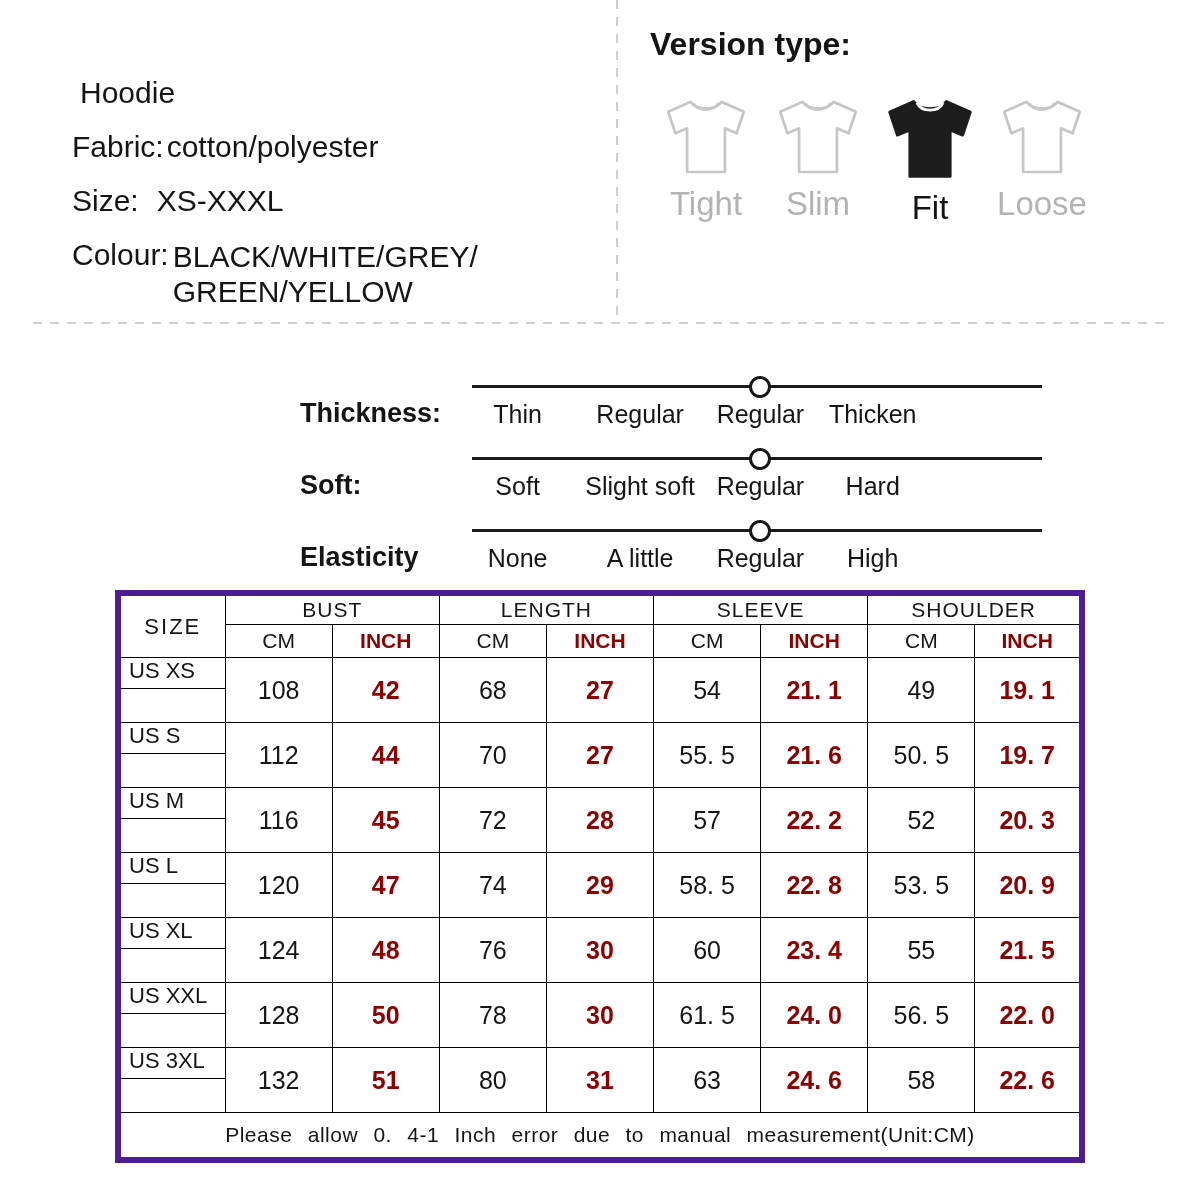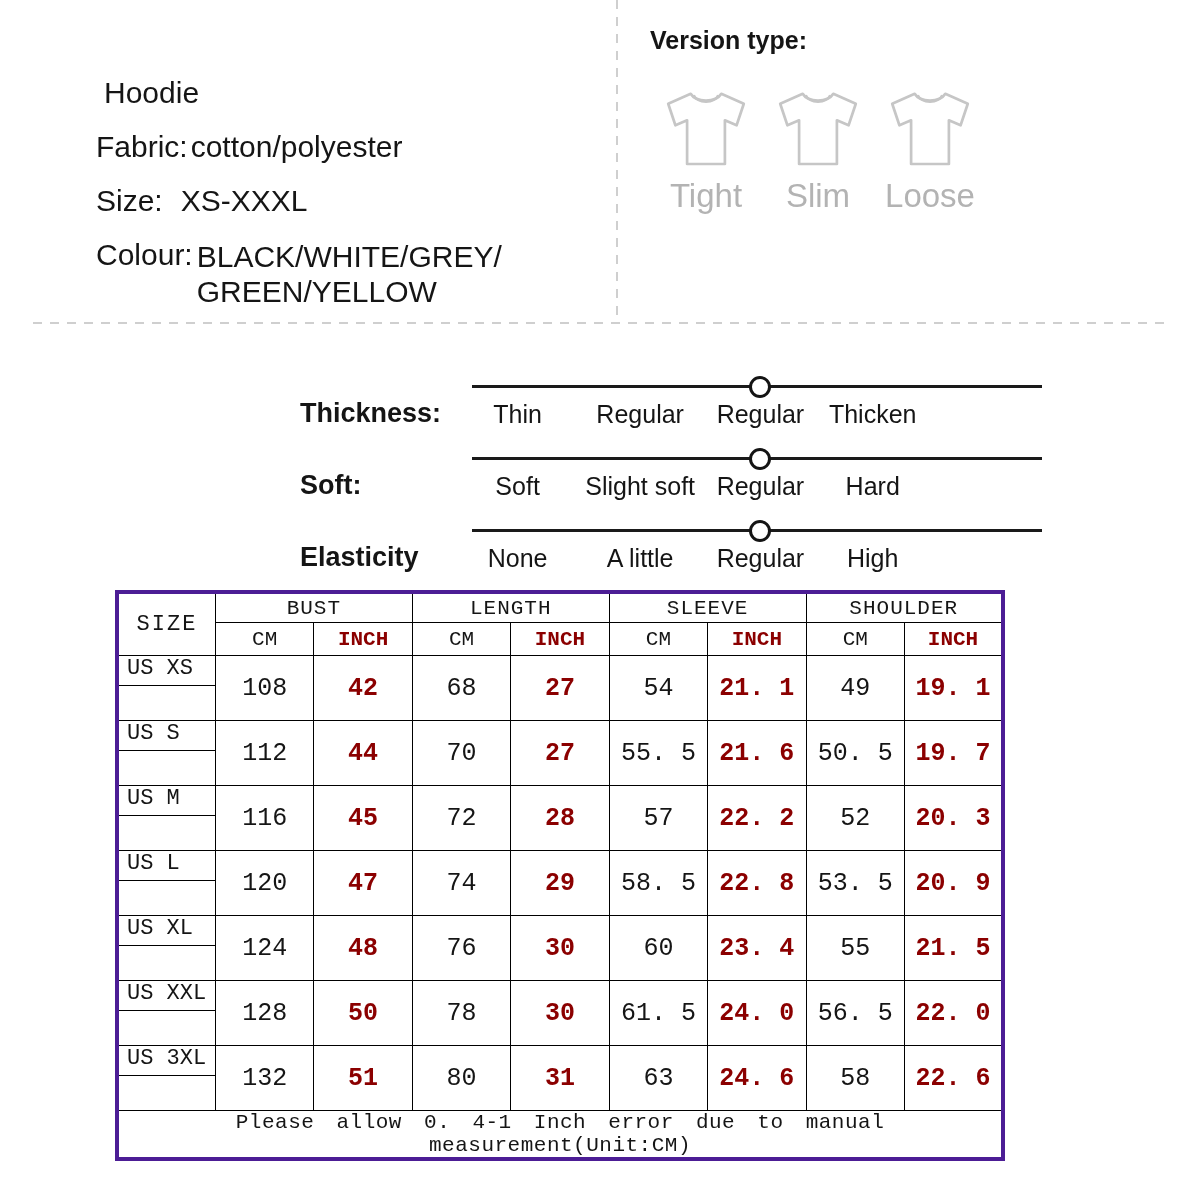--- a/index.html
+++ b/index.html
@@ -1,32 +1,32 @@
 <!DOCTYPE html>
 <html><head>
 <meta charset="utf-8">
 <style>
   html,body{margin:0;padding:0;background:#fff;}
   .page{position:relative;width:1200px;height:1200px;background:#fff;overflow:hidden;
         font-family:"Liberation Sans", sans-serif;color:#151515;}
 
   
   .top{display:flex;height:322px;}
-  .product-info{width:616px;box-sizing:border-box;padding:78px 0 0 96px;}
+  .product-info{width:616px;box-sizing:border-box;padding:78px 0 0 72px;}
   .p-line{display:flex;align-items:flex-start;font-size:30px;line-height:1;margin-top:24px;}
   .p-line:first-child{margin-top:0;margin-left:8px;}
   .p-line .lbl{white-space:nowrap;}
   .fab-val{margin-left:3px;}
   .size-val{margin-left:18px;}
   .colour-val{margin-left:4px;display:flex;flex-direction:column;line-height:1.15;}
 
   .v-divider{width:2px;background:repeating-linear-gradient(180deg,#cfcfcf 0 9px,transparent 9px 17px);}
 
   .version{flex:1;box-sizing:border-box;padding:26px 0 0 32px;}
-  .version-title{font-size:25px;font-weight:700;}
+  .version-title{font-size:32px;font-weight:700;}
   .shirts{display:flex;margin-top:32px;}
   .shirt{width:112px;display:flex;flex-direction:column;align-items:center;}
   .shirt svg{width:90px;height:82px;}
   .shirt-label{margin-top:8px;font-size:33px;color:#b3b3b3;}
   .tee-body{fill:#ffffff;stroke:#c6c6c6;stroke-width:3;stroke-linejoin:round;}
   .tee-collar{fill:none;stroke:#c6c6c6;stroke-width:2.5;}
   .shirt.active svg{width:96px;height:86px;}
   .shirt.active .tee-body{fill:#1d1d1d;stroke:#1d1d1d;}
   .shirt.active .tee-collar{stroke:#ffffff;stroke-width:3;}
   .shirt.active .shirt-label{color:#151515;}
@@ -42,23 +42,23 @@
   .knob{position:absolute;left:50.6%;top:50%;transform:translate(-50%,-50%);
         width:16px;height:16px;background:#fff;border:3.5px solid #141414;border-radius:50%;}
   .opts{position:relative;height:28px;margin-top:12px;font-size:25px;}
   .opts span{position:absolute;top:0;transform:translateX(-50%);white-space:nowrap;}
   .opts span:nth-child(1){left:8%;}
   .opts span:nth-child(2){left:29.5%;}
   .opts span:nth-child(3){left:50.6%;}
   .opts span:nth-child(4){left:70.3%;}
 
   
-  table.size-table{margin:18px 0 0 115px;width:890px;border-collapse:collapse;table-layout:fixed;
-        border:4px solid #4c1d95;
-        font-family:Liberation Mono, monospace;color:#151515;}
+  table.size-table{margin:18px 0 0 115px;width:970px;border-collapse:collapse;table-layout:fixed;
+        border:6px solid #4c1d95;
+        font-family:Liberation Sans, sans-serif;color:#151515;}
   .size-table th,.size-table td{border:1px solid #000;padding:0;text-align:center;}
   .hrow1 th{height:28px;font-size:21px;font-weight:400;letter-spacing:1px;}
   .hrow2 th{height:32px;font-size:21px;}
   th.size-h{font-size:22px;font-weight:400;letter-spacing:2px;}
   th.cm-h{font-weight:400;}
   th.inch-h{font-weight:700;color:#8b0000;}
   .drow{height:65px;font-size:25px;}
   .drow td.cm{font-weight:400;}
   .drow td.inch{font-weight:700;color:#8b0000;}
   td.size-cell{vertical-align:top;padding:0;}
@@ -105,20 +105,27 @@
           </svg>
           <span class="shirt-label">Tight</span>
         </div>
         <div class="shirt">
           <svg viewBox="0 0 100 88">
             <path class="tee-body" d="M33,6 C39,16 61,16 67,6 L92,17 L84,41 L71,35.5 L71,84 L29,84 L29,35.5 L16,41 L8,17 Z"></path>
             <path class="tee-collar" d="M36.5,7.5 C41,17.5 59,17.5 63.5,7.5"></path>
           </svg>
           <span class="shirt-label">Slim</span>
         </div>
+        <div class="shirt active">
+          <svg viewBox="0 0 100 88">
+            <path class="tee-body" d="M33,6 C39,16 61,16 67,6 L92,17 L84,41 L71,35.5 L71,84 L29,84 L29,35.5 L16,41 L8,17 Z"></path>
+            <path class="tee-collar" d="M36.5,7.5 C41,17.5 59,17.5 63.5,7.5"></path>
+          </svg>
+          <span class="shirt-label">Fit</span>
+        </div>
         <div class="shirt">
           <svg viewBox="0 0 100 88">
             <path class="tee-body" d="M33,6 C39,16 61,16 67,6 L92,17 L84,41 L71,35.5 L71,84 L29,84 L29,35.5 L16,41 L8,17 Z"></path>
             <path class="tee-collar" d="M36.5,7.5 C41,17.5 59,17.5 63.5,7.5"></path>
           </svg>
           <span class="shirt-label">Loose</span>
         </div>
       </div>
     </div>
   </div>

